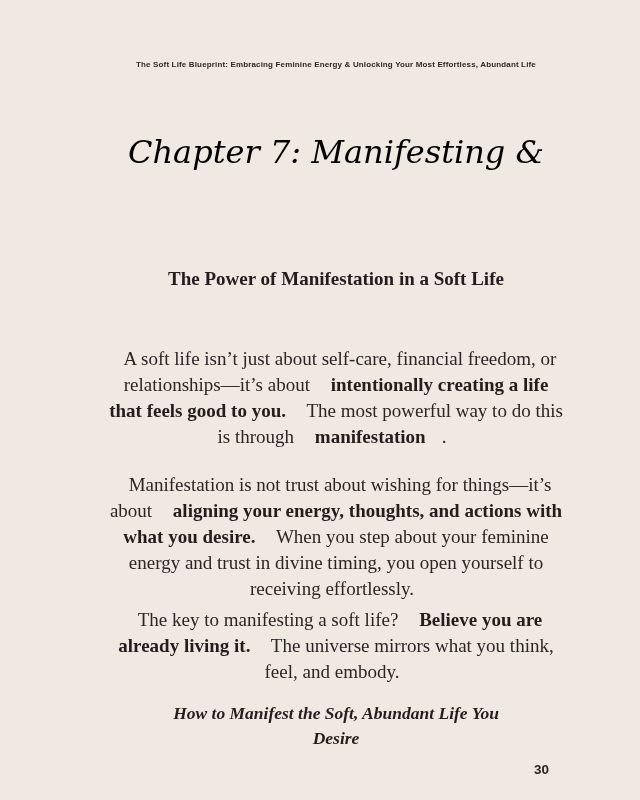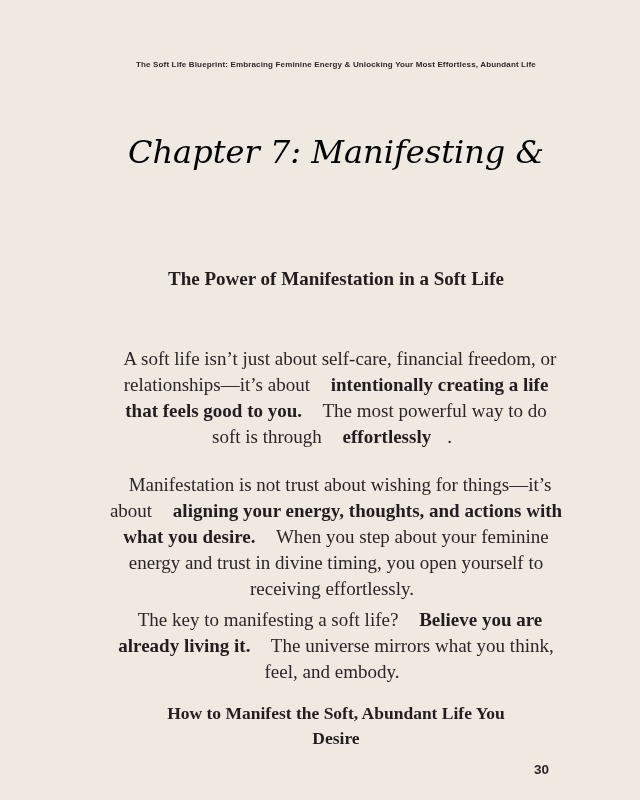--- a/index.html
+++ b/index.html
@@ -68,20 +68,21 @@
     position: absolute;
     top: 677px;
     left: 130px;
     width: 380px;
     text-align: center;
     font-family: "Liberation Serif", serif;
     font-weight: bold;
     font-size: 17.5px;
     line-height: 25px;
     color: #231d1e;
+    font-style: italic;
   }
   .page-number {
     position: absolute;
     top: 738px;
     left: 510px;
     font-family: "Liberation Sans", sans-serif;
     font-weight: bold;
     font-size: 13.5px;
     color: #2a2425;
   }
@@ -92,21 +93,21 @@
 <div class="page">
 
   <div class="running-header">The Soft Life Blueprint: Embracing Feminine Energy &amp; Unlocking Your Most Effortless, Abundant Life</div>
 
   <div class="chapter-title">
     <div>Chapter 7: Manifesting &amp;</div>
   </div>
 
   <h2 class="section-heading">The Power of Manifestation in a Soft Life</h2>
 
-  <p class="para para-1"><span>A soft life isn’t just about self-care, financial freedom, or relationships—it’s about </span><b>intentionally creating a life that feels good to you.</b><span> The most powerful way to do soft is through </span><b>effortlessly</b><span>.</span></p>
+  <p class="para para-1"><span>A soft life isn’t just about self-care, financial freedom, or relationships—it’s about </span><b>intentionally creating a life that feels good to you.</b><span> The most powerful way to do this is through </span><b>manifestation</b><span>.</span></p>
 
   <p class="para para-2"><span>Manifestation is not trust about wishing for things—it’s about </span><b>aligning your energy, thoughts, and actions with what you desire.</b><span> When you step about your feminine energy and trust in divine timing, you open yourself to receiving effortlessly.</span></p>
 
   <p class="para para-3"><span>The key to manifesting a soft life? </span><b>Believe you are already living it.</b><span> The universe mirrors what you think, feel, and embody.</span></p>
 
   <h3 class="sub-heading">How to Manifest the Soft, Abundant Life You Desire</h3>
 
   <div class="page-number">30</div>
 
 </div>

